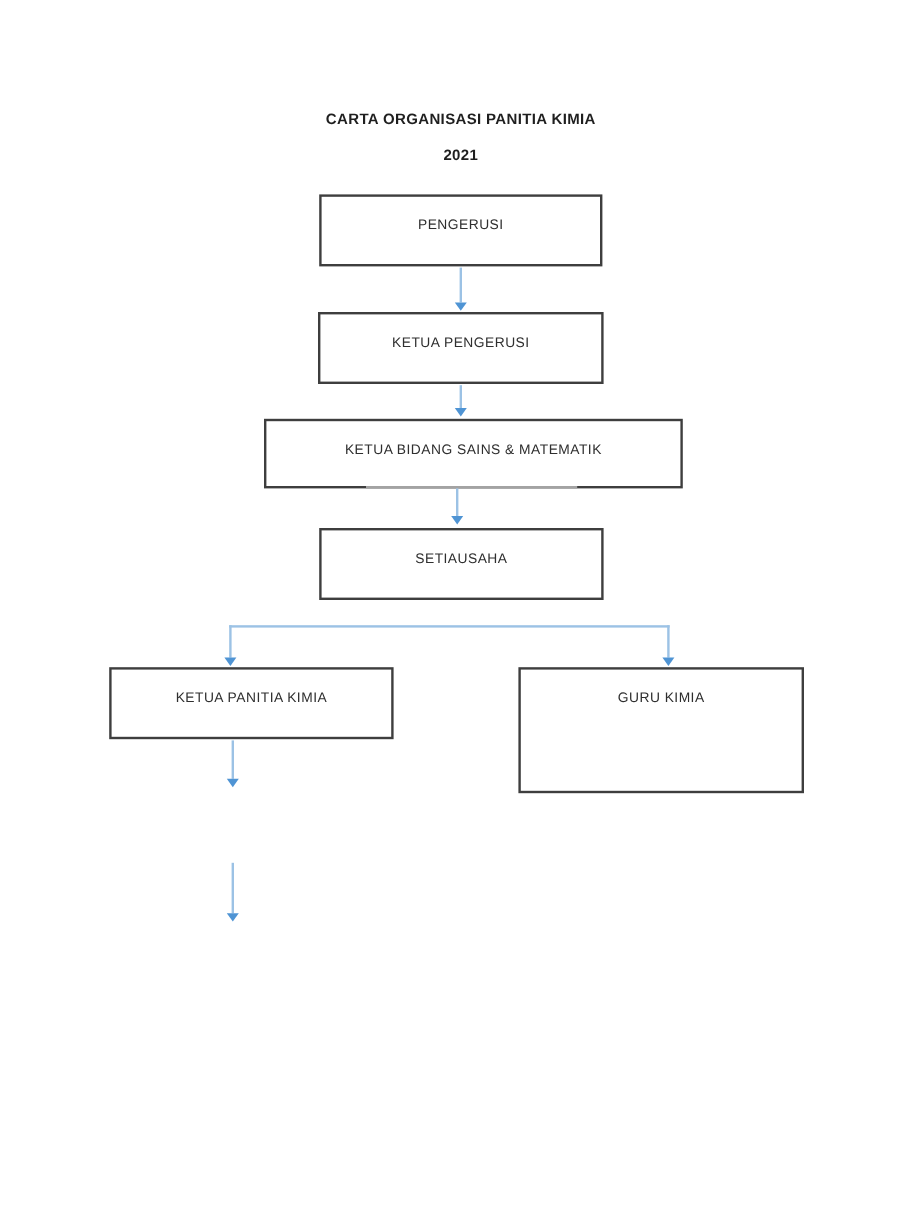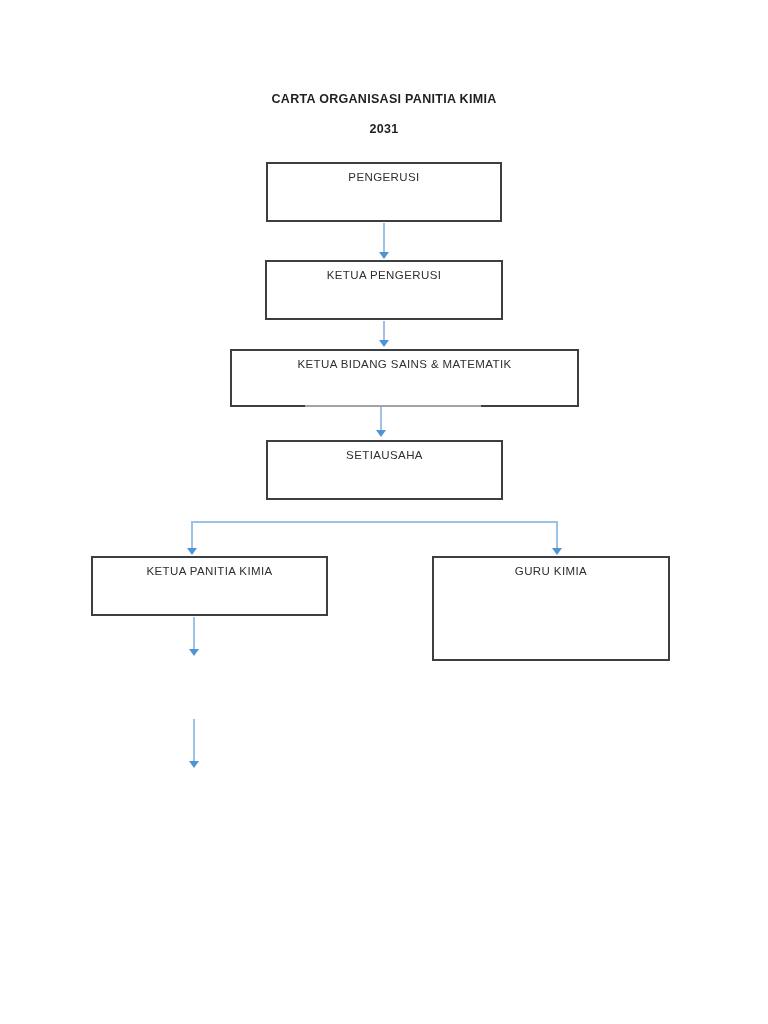--- a/index.html
+++ b/index.html
@@ -27,21 +27,21 @@
   }
   .org-box {
     position: absolute;
     box-sizing: border-box;
     border: 2px solid #3e3e3e;
     background: #ffffff;
     text-align: center;
   }
   .org-box .label {
     display: block;
-    padding-top: 7px;
+    padding-top: 18px;
     font-size: 11.5px;
     font-weight: 400;
     color: #2f2f2f;
     letter-spacing: 0.4px;
   }
   .stem {
     position: absolute;
     width: 2px;
     background: #9cc2e5;
   }
@@ -71,37 +71,37 @@
     height: 10px;
     background: #15303c;
   }
 </style>
 </head>
 <body>
 
 <div id="canvas">
 
   <div class="title" style="top:92px">CARTA ORGANISASI PANITIA KIMIA</div>
-  <div class="title" style="top:122px">2031</div>
+  <div class="title" style="top:122px">2021</div>
 
   <div class="org-box" style="left:266px; top:162px; width:236px; height:60px">
     <span class="label">PENGERUSI</span>
   </div>
 
   <div class="stem" style="left:383px; top:223px; height:29px"></div>
   <div class="arrowhead" style="left:379px; top:252px"></div>
 
   <div class="org-box" style="left:265px; top:260px; width:238px; height:60px">
     <span class="label">KETUA PENGERUSI</span>
   </div>
 
   <div class="stem" style="left:383px; top:321px; height:19px"></div>
   <div class="arrowhead" style="left:379px; top:340px"></div>
 
-  <div class="org-box" style="left:230px; top:349px; width:349px; height:58px">
+  <div class="org-box" style="left:220px; top:349px; width:349px; height:58px">
     <span class="label">KETUA BIDANG SAINS &amp; MATEMATIK</span>
   </div>
 
   <div class="border-fade" style="left:305px; top:405px; width:176px"></div>
 
   <div class="stem" style="left:380px; top:407px; height:23px"></div>
   <div class="arrowhead" style="left:376px; top:430px"></div>
 
   <div class="org-box" style="left:266px; top:440px; width:237px; height:60px">
     <span class="label">SETIAUSAHA</span>

